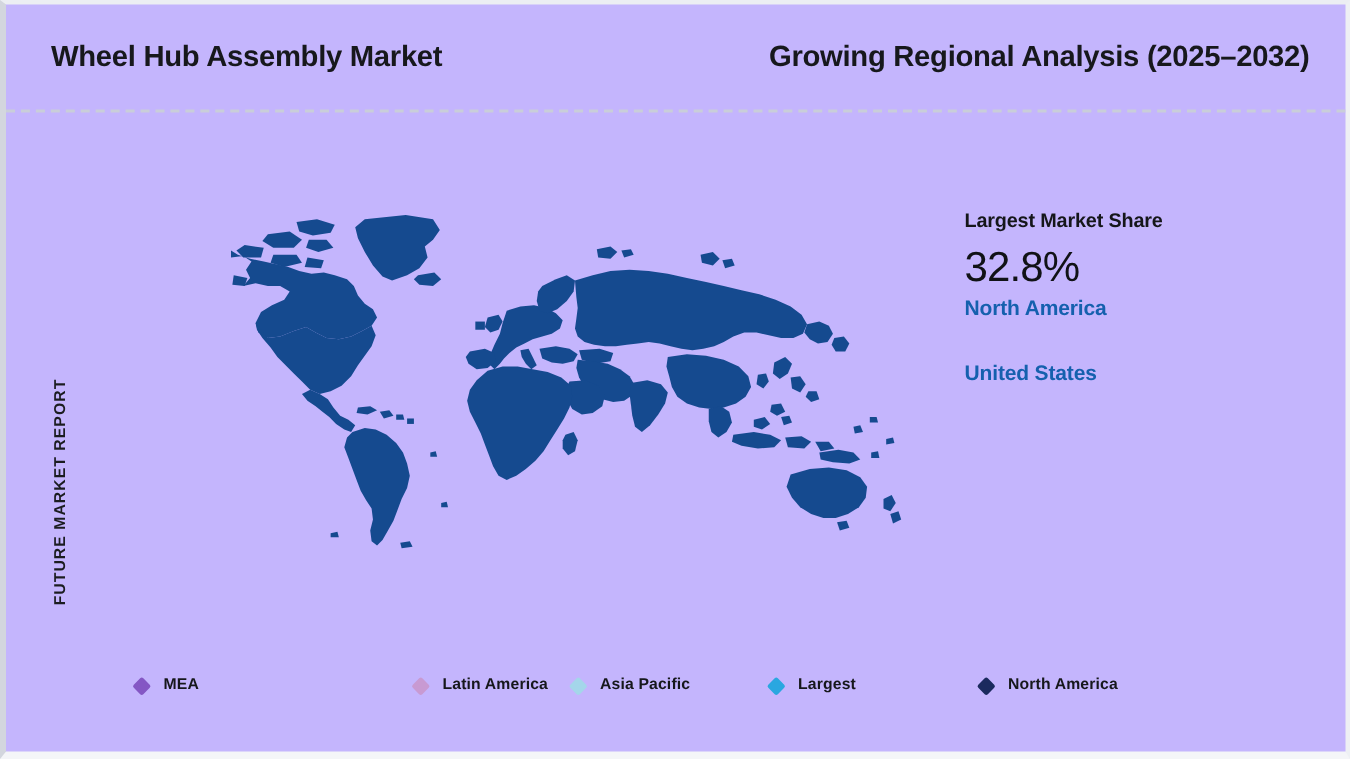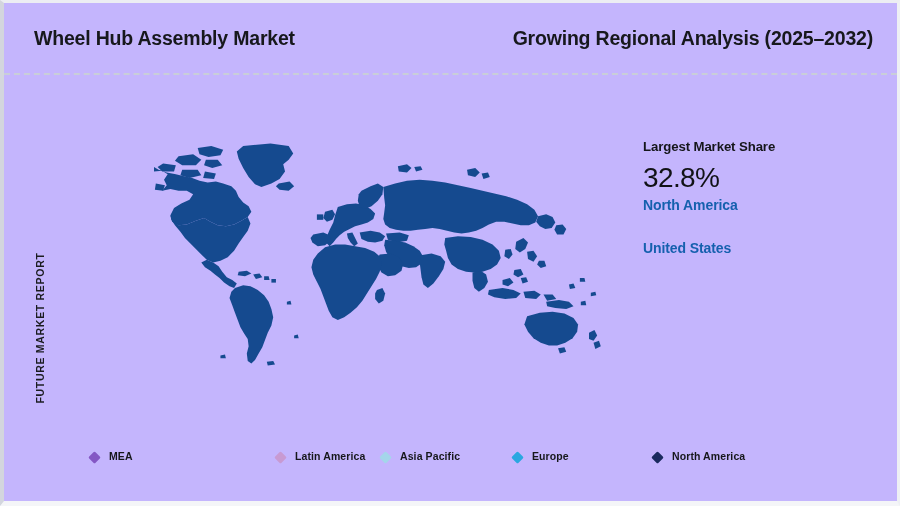--- a/index.html
+++ b/index.html
@@ -315,21 +315,21 @@
     <div class="legend-item" style="left:145px;margin-left:41px;">
       <span class="legend-marker" style="background: rgb(200, 154, 210);"></span>
       <span class="legend-label">Latin America</span>
     </div>
     <div class="legend-item" style="left:291px;">
       <span class="legend-marker" style="background: rgb(164, 214, 234);"></span>
       <span class="legend-label">Asia Pacific</span>
     </div>
     <div class="legend-item" style="left:423px;">
       <span class="legend-marker" style="background: rgb(42, 167, 224);"></span>
-      <span class="legend-label">Europe</span>
+      <span class="legend-label">Largest</span>
     </div>
     <div class="legend-item" style="left:563px;">
       <span class="legend-marker" style="background: rgb(27, 42, 94);"></span>
       <span class="legend-label">North America</span>
     </div>
   </div>
 
 </div>
 
 </body></html>

